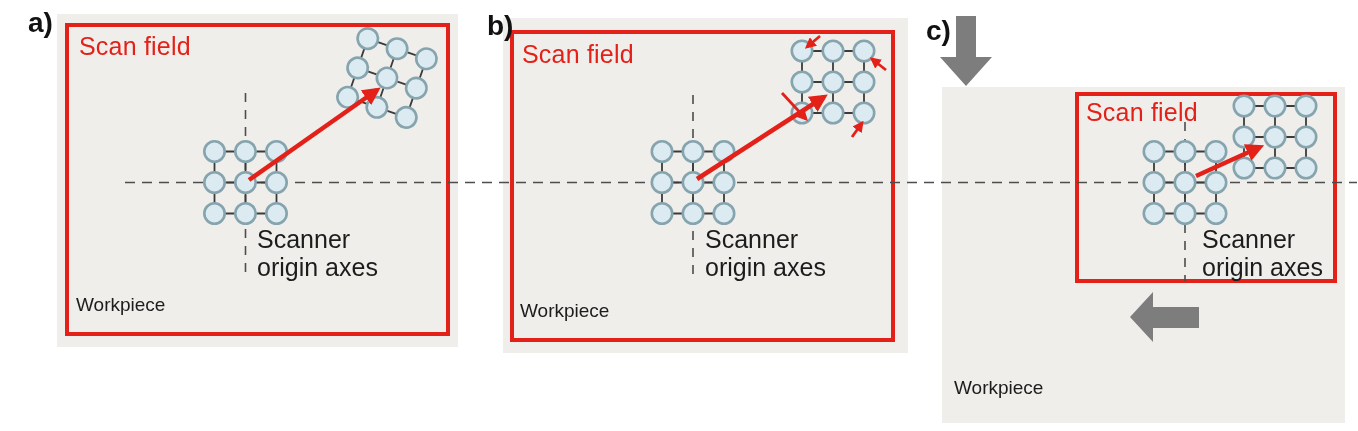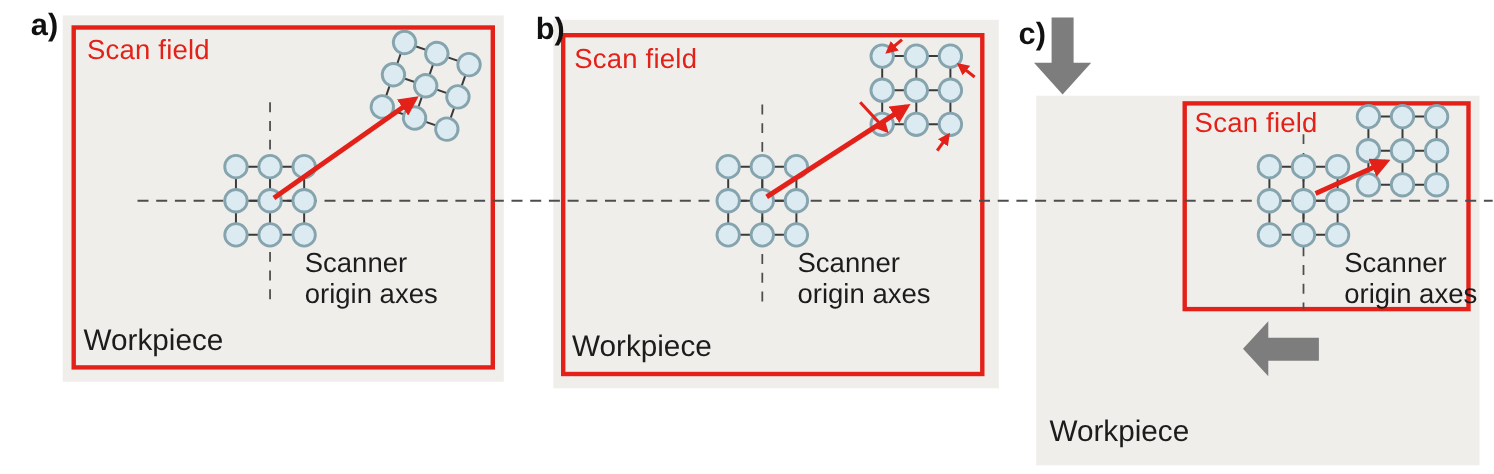--- a/index.html
+++ b/index.html
@@ -6,22 +6,22 @@
   #canvas{
     position:relative;width:1358px;height:431px;background:#ffffff;
     font-family:"Liberation Sans", sans-serif;color:#1c1c1c;overflow:hidden;
   }
   .graybox{position:absolute;background:#efeeeb;}
   .redbox{position:absolute;border:4px solid #e32119;box-sizing:border-box;background:transparent;}
   .overlay{position:absolute;left:0;top:0;pointer-events:none;}
   .lbl{position:absolute;white-space:nowrap;}
   .tag{font-weight:bold;font-size:28px;color:#111;}
   .scanfield{font-weight:normal;font-size:25px;color:#e32119;letter-spacing:.2px;}
-  .workpiece{font-size:27px;color:#1c1c1c;}
-  .axes{font-size:25px;color:#1c1c1c;line-height:28px;margin-left:20px;}
+  .workpiece{font-size:19px;color:#1c1c1c;}
+  .axes{font-size:25px;color:#1c1c1c;line-height:28px;}
   .gl{stroke:#3a3a3a;stroke-width:1.8;fill:none;}
   .gc{fill:#dcebf2;stroke:#86a4ae;stroke-width:2.6;}
   .hdash{stroke:#4d4d4d;stroke-width:1.6;stroke-dasharray:10 7;fill:none;}
   .vdash{stroke:#4d4d4d;stroke-width:1.6;stroke-dasharray:9 8;fill:none;}
   .barrow{stroke:#e32119;stroke-width:4.5;fill:none;}
   .sarrow{stroke:#e32119;stroke-width:2.8;fill:none;}
   .gray{fill:#7d7d7d;}
 </style>
 </head>
 <body>

